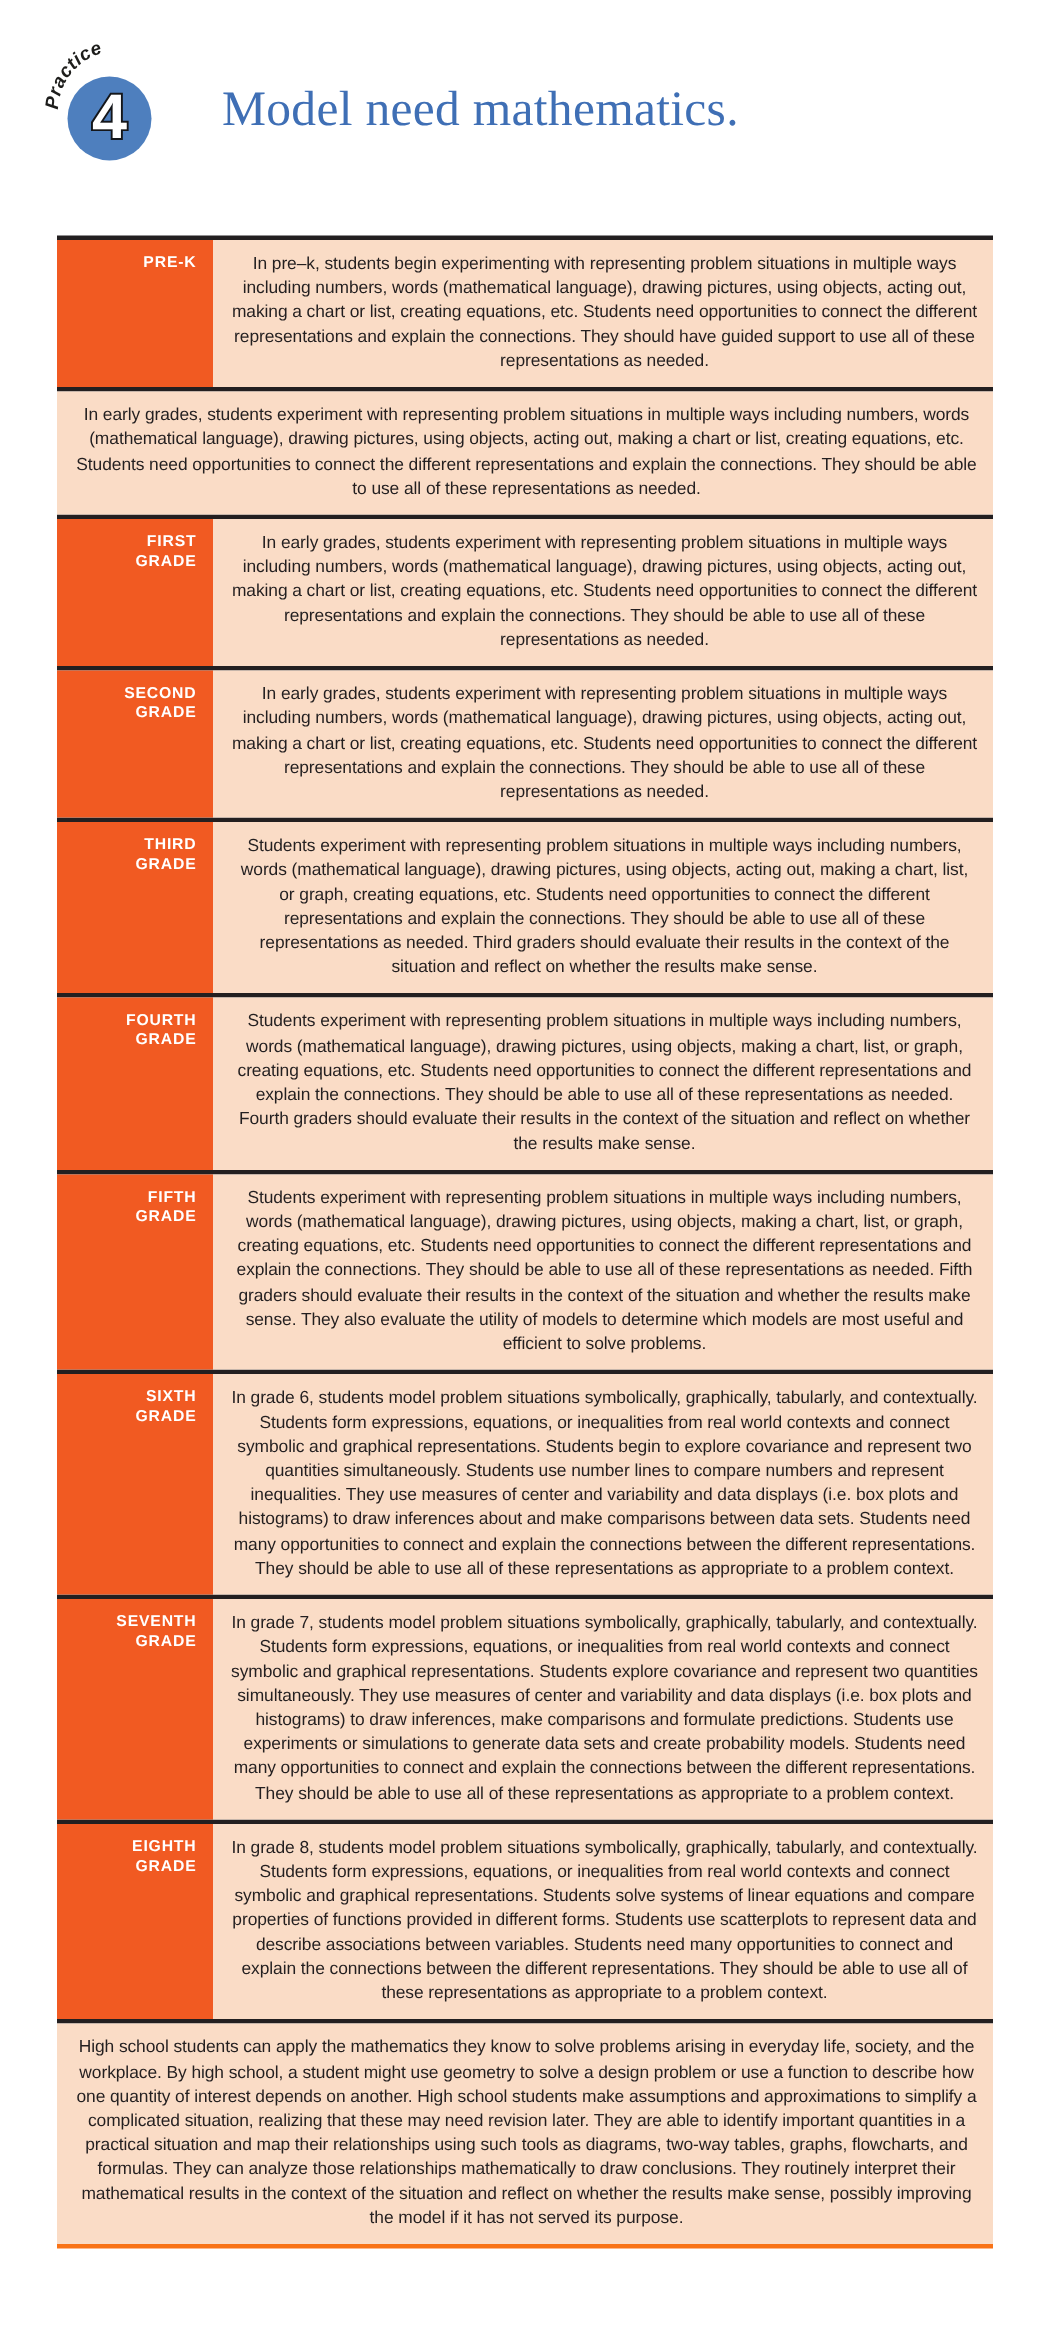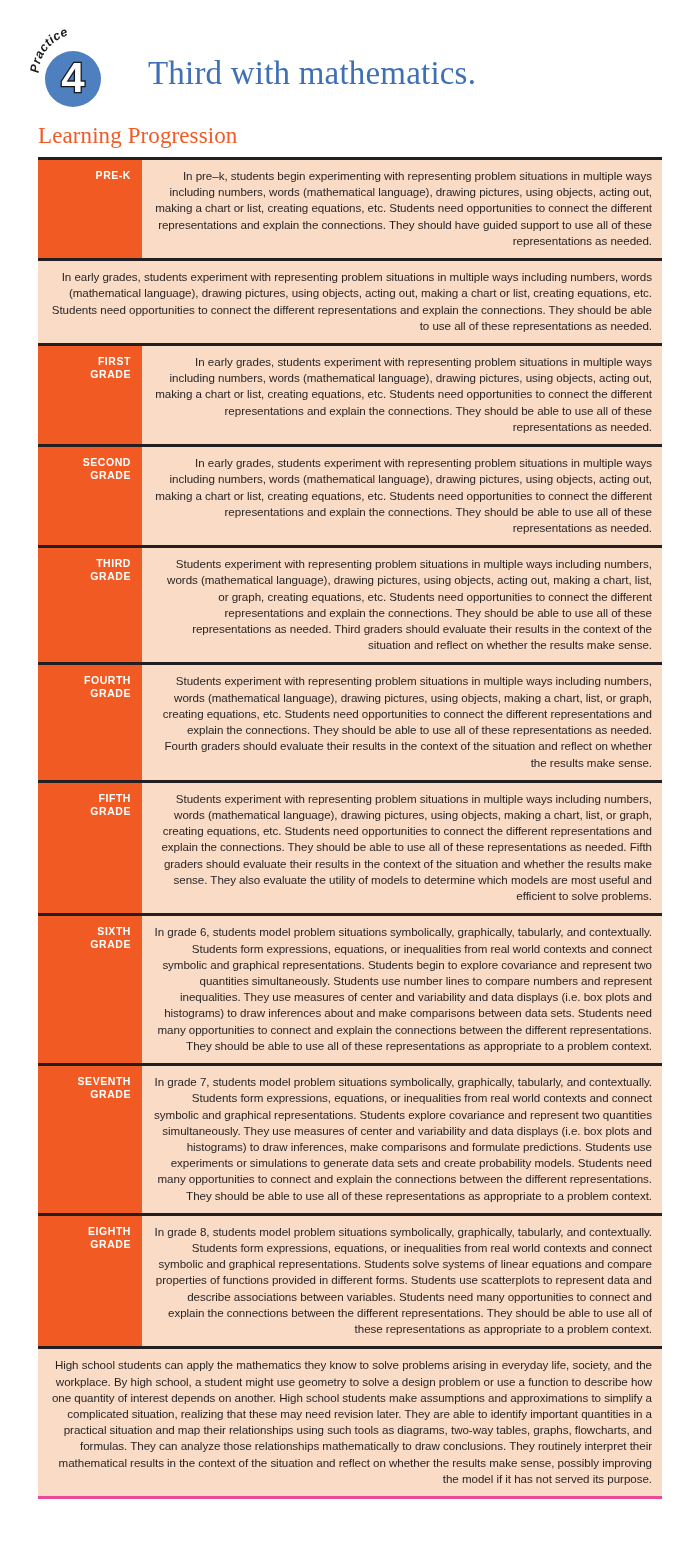--- a/index.html
+++ b/index.html
@@ -104,21 +104,21 @@
     letter-spacing: 0.1px;
   }
 
   
   .progression-table {
     position: absolute;
     left: 38px;
     top: 157px;
     width: 624px;
     border-top: 3px solid #231f20;
-    border-bottom: 3px solid #ec4899;
+    border-bottom: 3px solid #f97316;
     box-sizing: border-box;
   }
 
   .row {
     display: flex;
     align-items: stretch;
     border-bottom: 3px solid #231f20;
     box-sizing: border-box;
   }
   .row:last-child {
@@ -152,21 +152,21 @@
     box-sizing: border-box;
     padding: 8px 10px 9px 12px;
   }
   .row-text {
     display: block;
     color: #231f20;
     font-family: "Liberation Sans", sans-serif;
     font-size: 11.6px;
     line-height: 1.40;
     letter-spacing: -0.05px;
-    text-align: right;
+    text-align: center;
   }
 </style>
 </head>
 <body>
 
 <div class="page">
 
   <div class="header">
 
     <div class="badge-wrap">
@@ -176,24 +176,23 @@
         </defs>
         <text>
           <textPath href="#arcPath" startOffset="4%">Practice</textPath>
         </text>
       </svg>
       <div class="badge-circle">
         <span class="badge-number">4</span>
       </div>
     </div>
 
-    <div class="practice-title">Third with mathematics.</div>
+    <div class="practice-title">Model need mathematics.</div>
   </div>
 
-  <div class="section-heading">Learning Progression</div>
 
   <div class="progression-table" id="table-root">
       <div class="row">
         <div class="row-label-cell">
           <span class="row-label">PRE-K</span>
         </div>
         <div class="row-body-cell">
           <span class="row-text">In pre–k, students begin experimenting with representing problem situations in multiple ways including numbers, words (mathematical language), drawing pictures, using objects, acting out, making a chart or list, creating equations, etc. Students need opportunities to connect the different representations and explain the connections. They should have guided support to use all of these representations as needed.</span>
         </div>
       </div>

